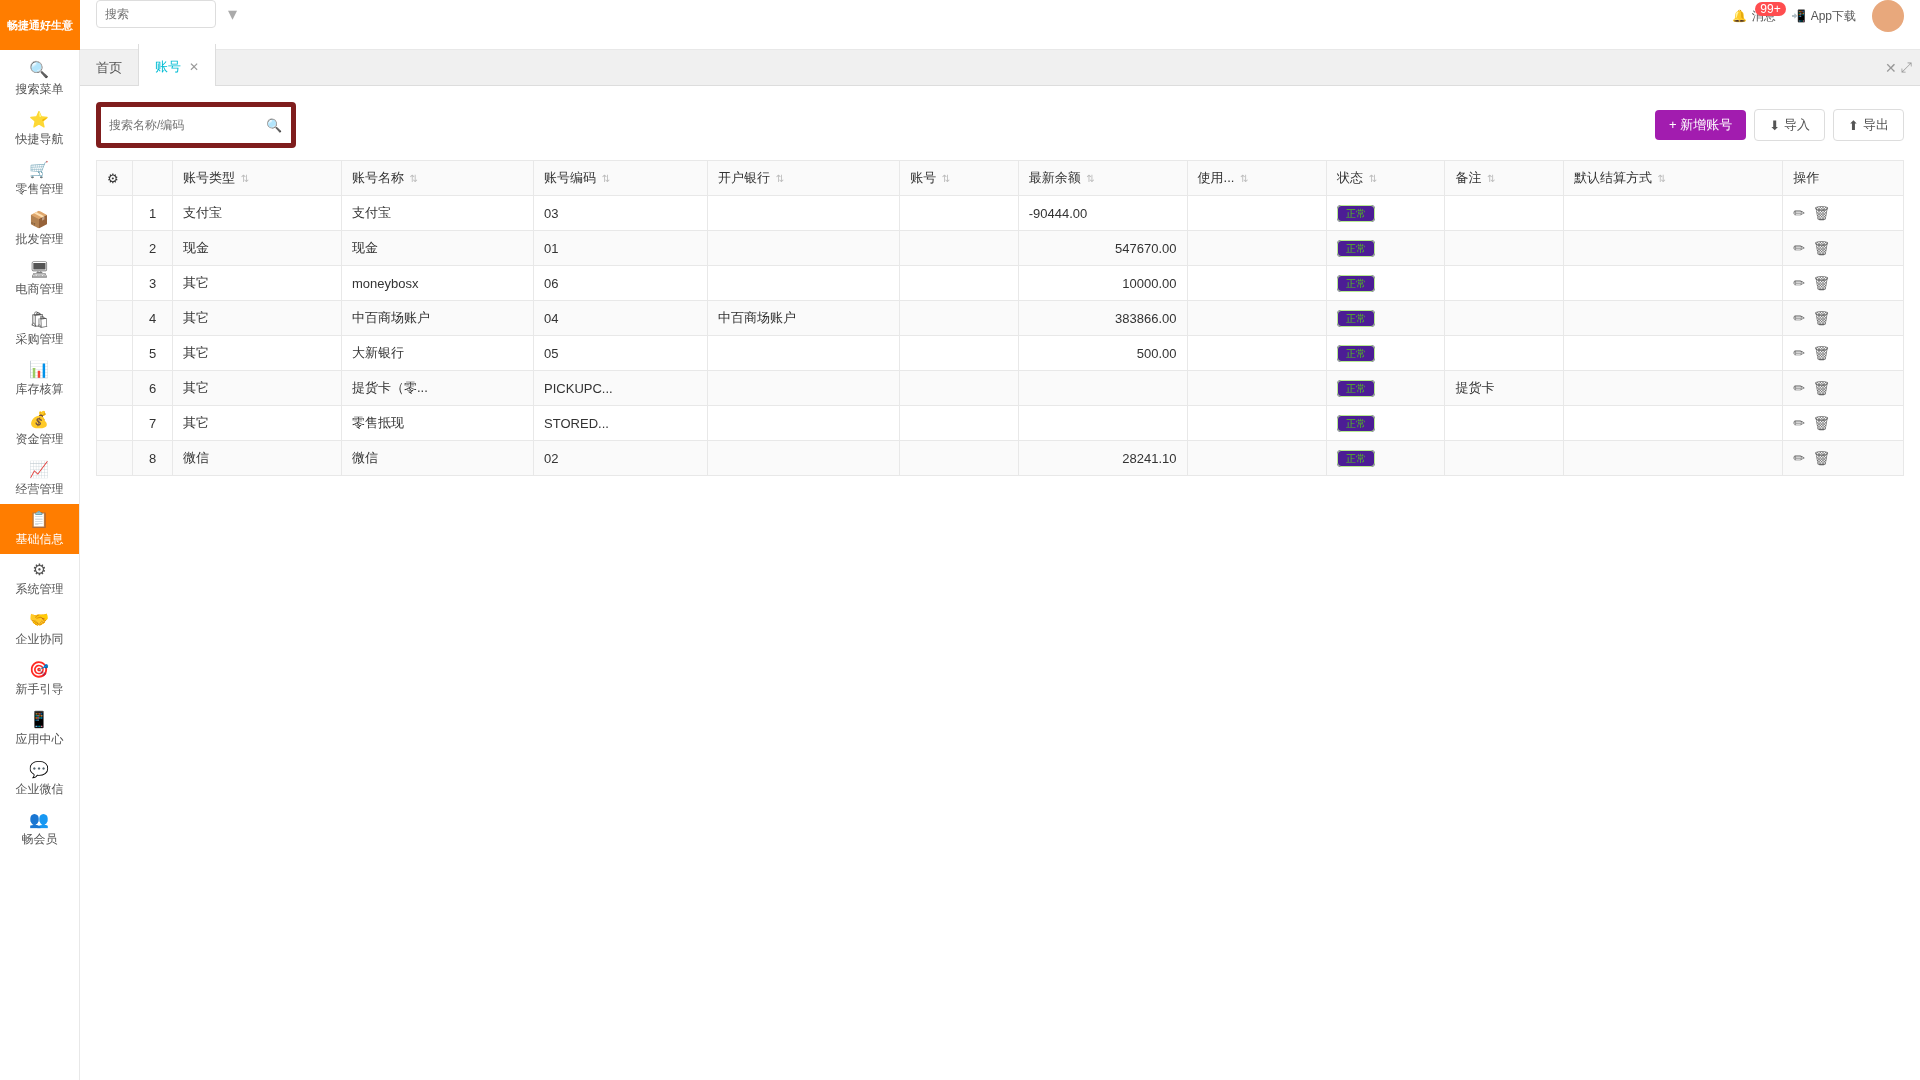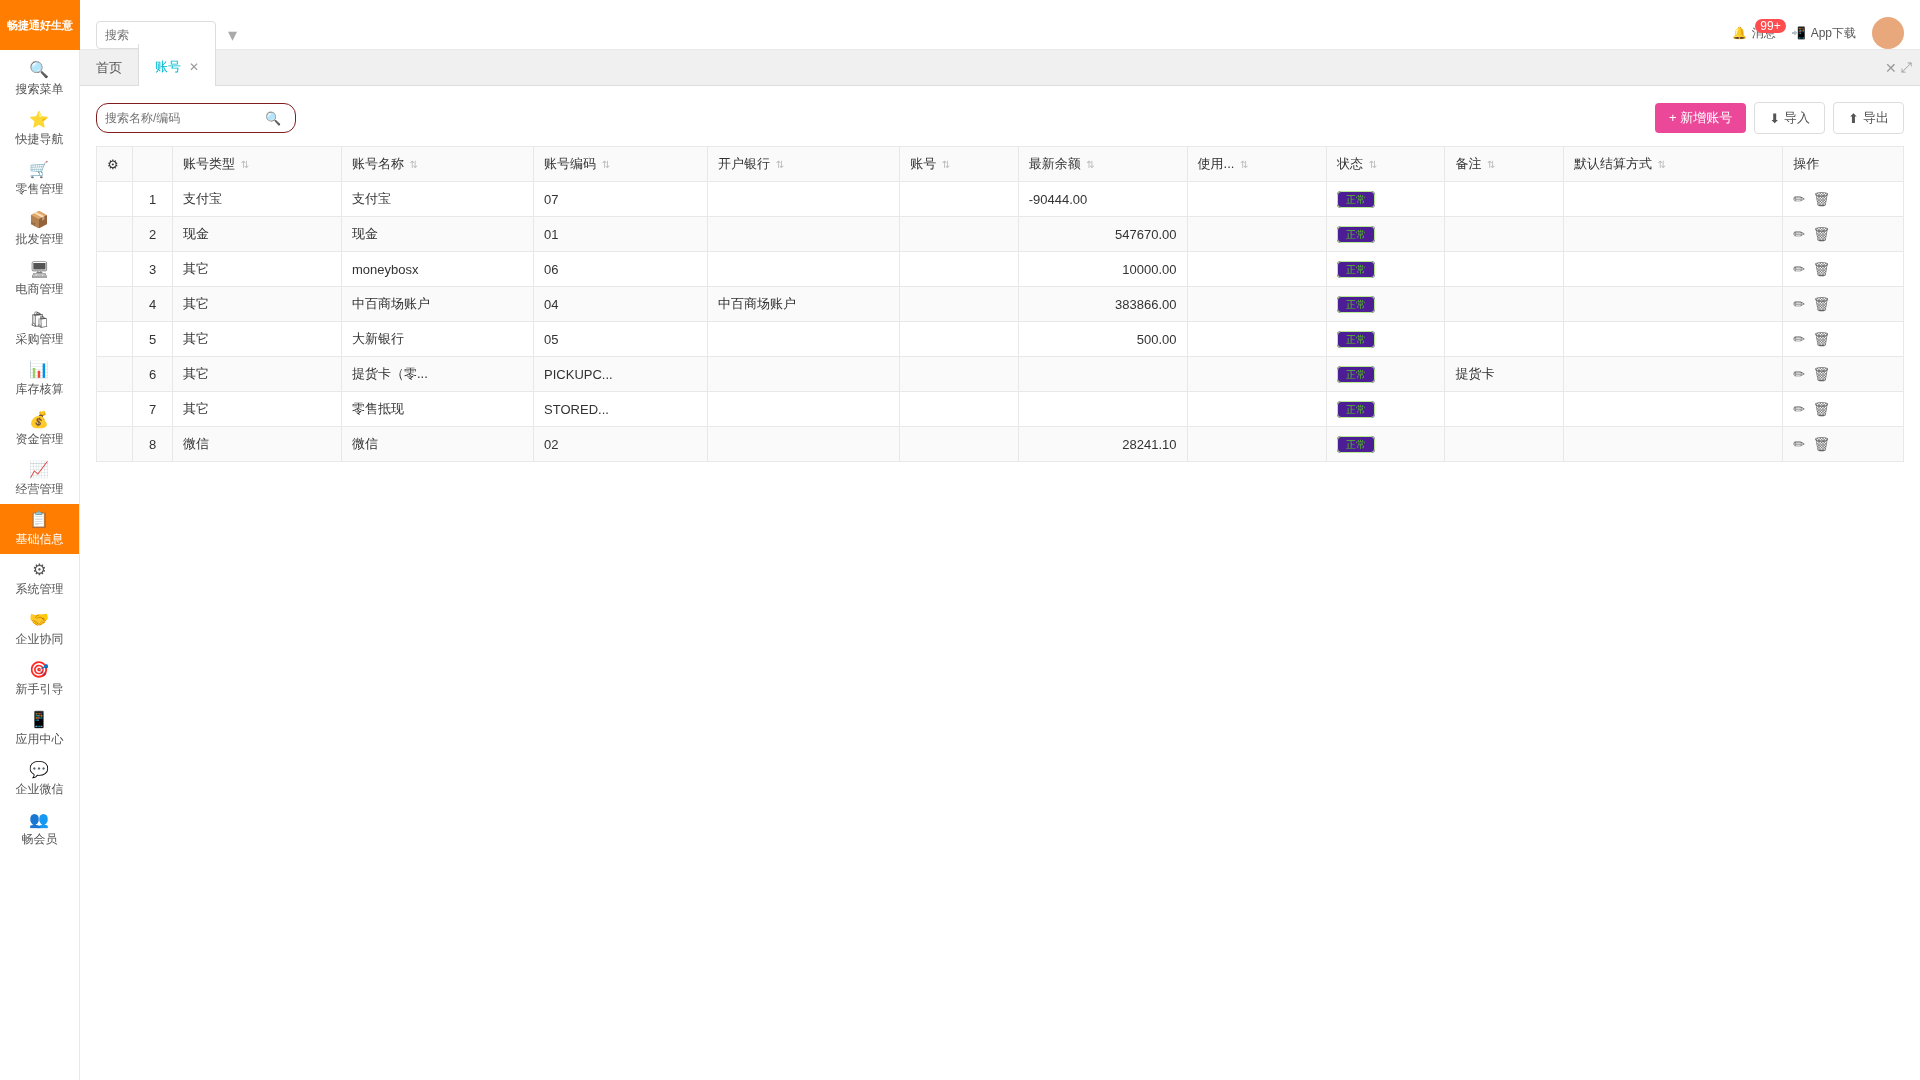--- a/index.html
+++ b/index.html
@@ -55,21 +55,21 @@
       display: flex;
       flex-direction: column;
       overflow: hidden;
     }
 
     
     .topbar {
       height: 50px;
       background: #fff;
       display: flex;
-      align-items: flex-end;
+      align-items: flex-start;
       justify-content: space-between;
       padding: 0 16px;
       border-bottom: 1px solid #e8e8e8;
       flex-shrink: 0;
       gap: 20px;
     }
     .topbar-left {
       display: flex;
       align-items: center;
       gap: 12px;
@@ -168,39 +168,39 @@
     
     .toolbar {
       display: flex;
       align-items: center;
       justify-content: space-between;
       margin-bottom: 12px;
     }
     .search-box {
       display: flex;
       align-items: center;
-      border: 1px solid #7f1d1d;
-      border-radius: 12px;
+      border: 5px solid #7f1d1d;
+      border-radius: 4px;
       padding: 0 8px;
-      height: 30px;
+      height: 46px;
       width: 200px;
     }
     .search-box input {
       border: none;
       outline: none;
       font-size: 12px;
       width: 160px;
     }
     .toolbar-right {
       display: flex;
       align-items: center;
       gap: 8px;
     }
     .btn-primary {
-      background: #ec4899;
+      background: #a21caf;
       color: #fff;
       border: none;
       border-radius: 4px;
       padding: 6px 14px;
       cursor: pointer;
       font-size: 13px;
       display: flex;
       align-items: flex-start;
       gap: 4px;
     }
@@ -482,21 +482,21 @@
             <span>操作</span>
           </th>
         </tr>
       </thead>
       <tbody id="table-body">
       <tr>
       <td></td>
       <td class="col-num">1</td>
       <td>支付宝</td>
       <td>支付宝</td>
-      <td>07</td>
+      <td>03</td>
       <td></td>
       <td></td>
       <td style="">-90444.00</td>
       <td></td>
       <td>
         <span class="status-badge">正常</span>
       </td>
       <td></td>
       <td></td>
       <td>

